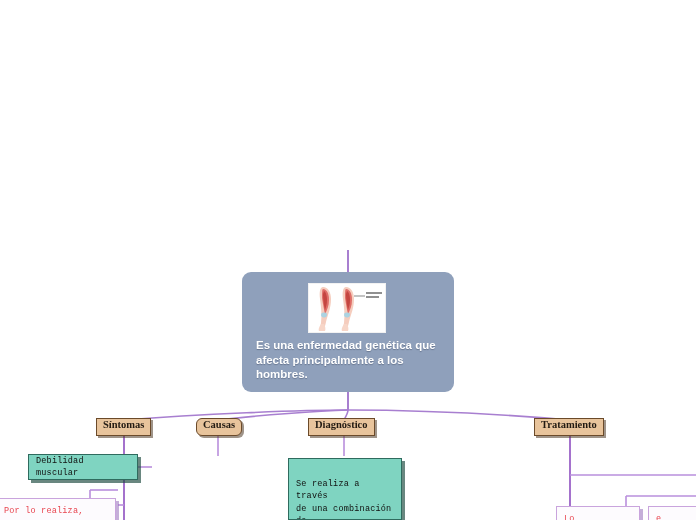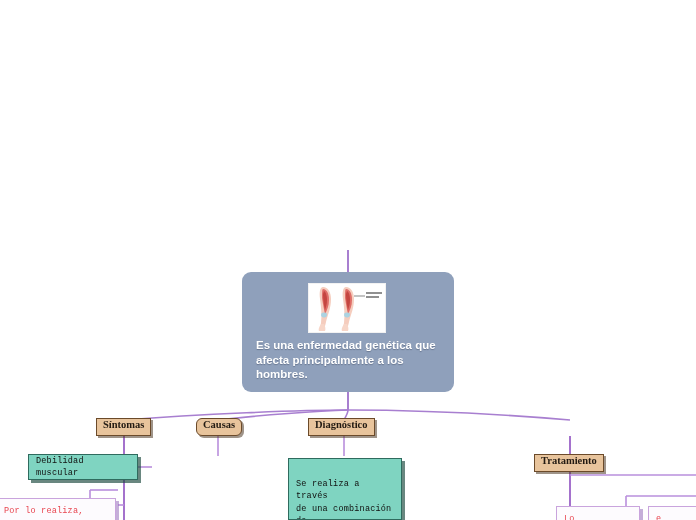--- a/index.html
+++ b/index.html
@@ -145,21 +145,21 @@
 
   <div class="chip" style="left:96px;top:418px;">
     <span>Síntomas</span>
   </div>
   <div class="chip" style="left:196px;top:418px;border-radius:6px;">
     <span>Causas</span>
   </div>
   <div class="chip" style="left:308px;top:418px;">
     <span>Diagnóstico</span>
   </div>
-  <div class="chip" style="left:534px;top:418px;margin-top:36px;">
+  <div class="chip" style="left:534px;top:418px;">
     <span>Tratamiento</span>
   </div>
 
   <div class="teal single" style="left:28px;top:454px;width:110px;height:26px;">
     <span>Debilidad muscular</span>
   </div>
 
   <div class="pink" style="left:-4px;top:498px;width:120px;height:26px;">
     <span>Por lo realiza,</span>
   </div>

